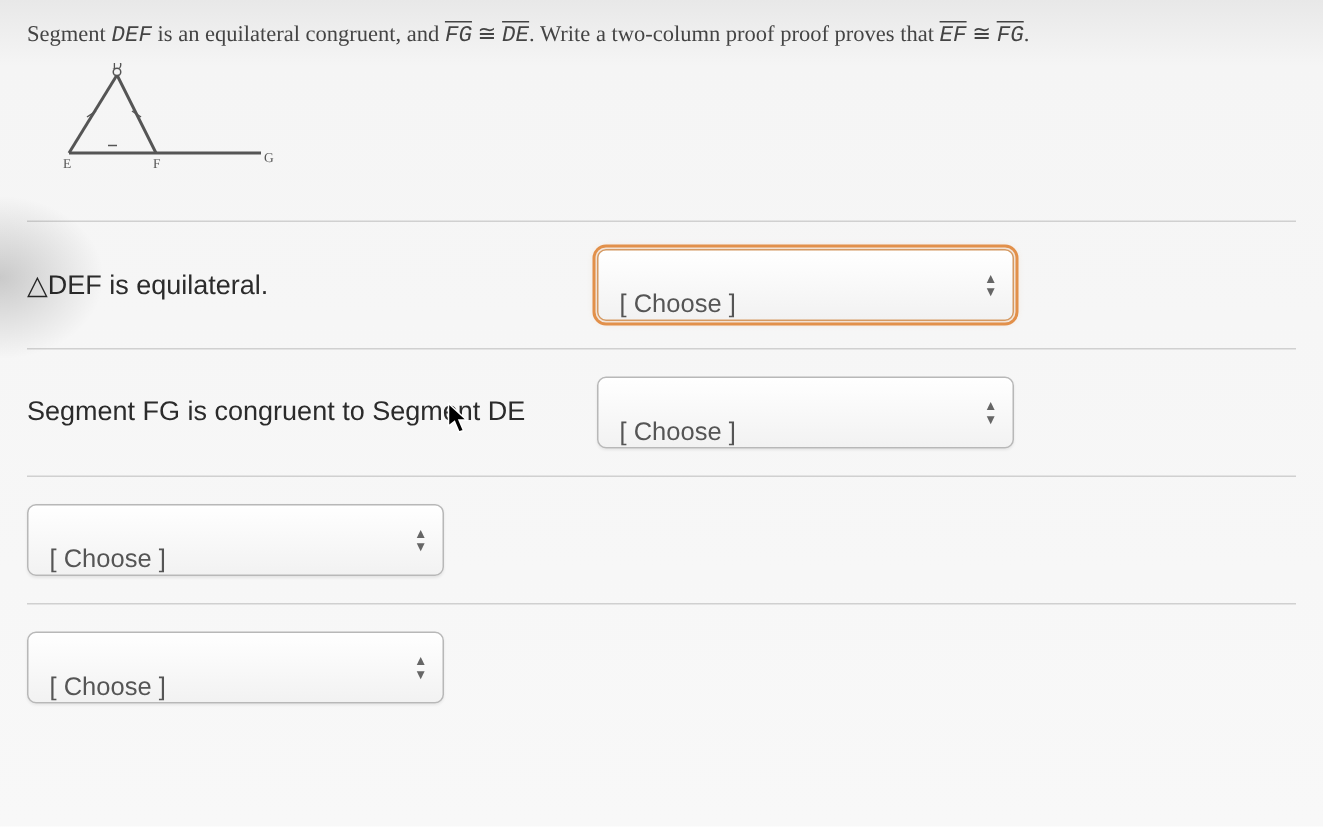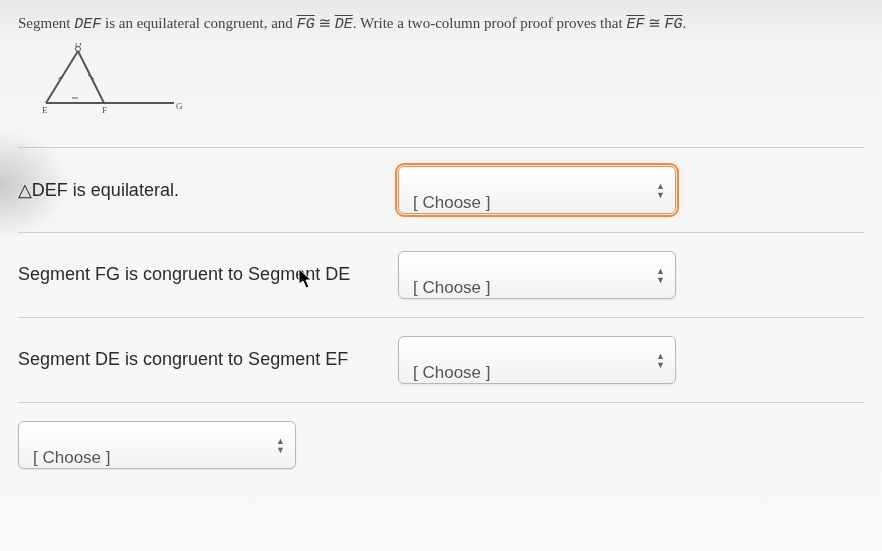--- a/index.html
+++ b/index.html
@@ -132,21 +132,20 @@
     <div class="chooser">
       <span>[ Choose ]</span>
       <span class="chevrons">
         <span>▲</span>
           <span>▼</span>
       </span>
     </div>
   </div>
 
   <div class="row">
-    <div class="statement">Segment DE is congruent to Segment EF</div>
     <div class="chooser">
       <span>[ Choose ]</span>
       <span class="chevrons">
         <span>▲</span>
           <span>▼</span>
       </span>
     </div>
   </div>
 
   <div class="row">

